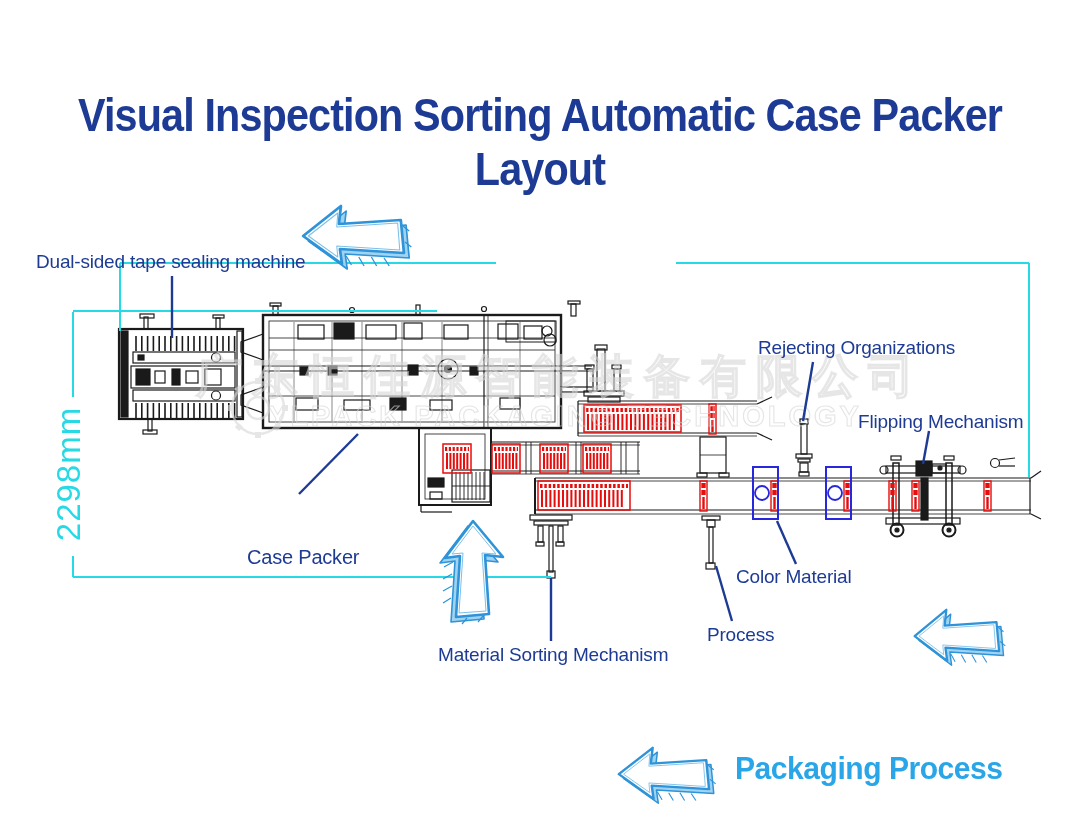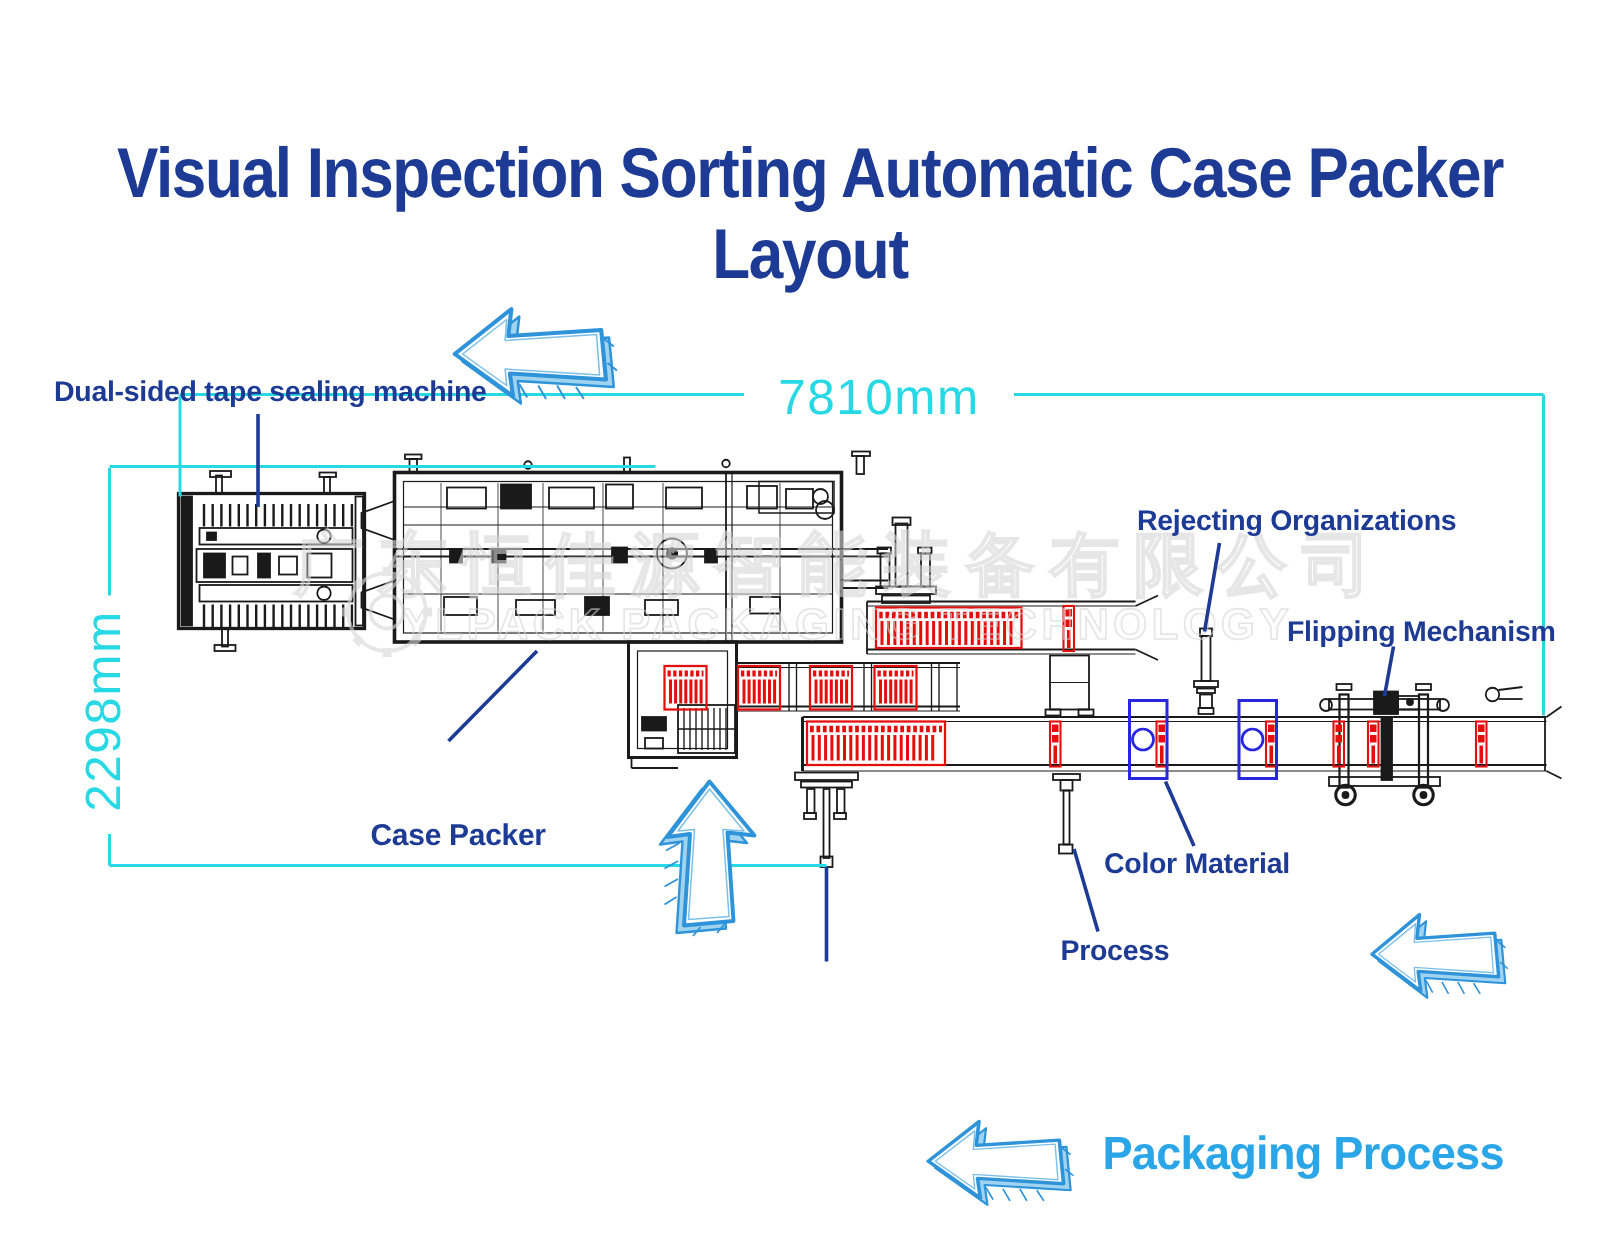--- a/index.html
+++ b/index.html
@@ -1,21 +1,21 @@
 <!DOCTYPE html>
 <html><head>
 <meta charset="utf-8">
 <style>
   html,body{margin:0;padding:0;background:#ffffff;}
   .stage{position:relative;width:1080px;height:840px;background:#ffffff;overflow:hidden;
          font-family:"Liberation Sans",sans-serif;}
   .title{position:absolute;top:52px;left:0;width:1080px;text-align:center;
          color:#1d3b94;font-size:47px;font-weight:700;line-height:1.14;letter-spacing:-1px;margin-top:36px;}
   .title .t-line{display:block;transform:scaleX(0.88);white-space:nowrap;}
-  .lbl{position:absolute;color:#1d3b94;font-weight:700;font-size:19px;
+  .lbl{position:absolute;color:#1d3b94;font-weight:400;font-size:19px;
        letter-spacing:-0.2px;white-space:nowrap;}
   .dim{position:absolute;color:#27d9e5;font-size:33px;font-weight:400;letter-spacing:1px;
        white-space:nowrap;text-align:center;}
   .dim-v{transform:rotate(-90deg);}
   .flow{position:absolute;left:735px;top:751px;color:#2aa6e8;font-size:31px;font-weight:700;
         letter-spacing:-0.5px;white-space:nowrap;transform:scaleX(0.97);transform-origin:left center;}
   svg{position:absolute;left:0;top:0;}
 </style>
 </head>
 <body>
@@ -302,24 +302,24 @@
     <g>
       <use href="#sk-arrow" transform="translate(616,746) scale(0.94,0.88)"></use>
     </g>
   </svg>
 
   <h1 class="title">
     <span class="t-line">Visual Inspection Sorting Automatic Case Packer</span>
     <span class="t-line">Layout</span>
   </h1>
 
-  <div class="dim" style="left:466px;top:246px;width:240px;">7810mm</div>
   <div class="dim dim-v" style="left:-41px;top:455px;width:220px;">2298mm</div>
 
   <div class="lbl" style="left:36px;top:251px;">Dual-sided tape sealing machine</div>
   <div class="lbl" style="left:247px;top:498px;font-size:20px;margin-top:48px;">Case Packer</div>
   <div class="lbl" style="left:722px;top:337px;margin-left:36px;">Rejecting Organizations</div>
   <div class="lbl" style="left:858px;top:411px;text-align:right;">Flipping Mechanism</div>
   <div class="lbl" style="left:736px;top:566px;">Color Material</div>
   <div class="lbl" style="left:707px;top:624px;">Process</div>
+  <div class="lbl" style="left:438px;top:644px;">Material Sorting Mechanism</div>
 
   <div class="flow">Packaging Process</div>
 </div>
 
 </body></html>

